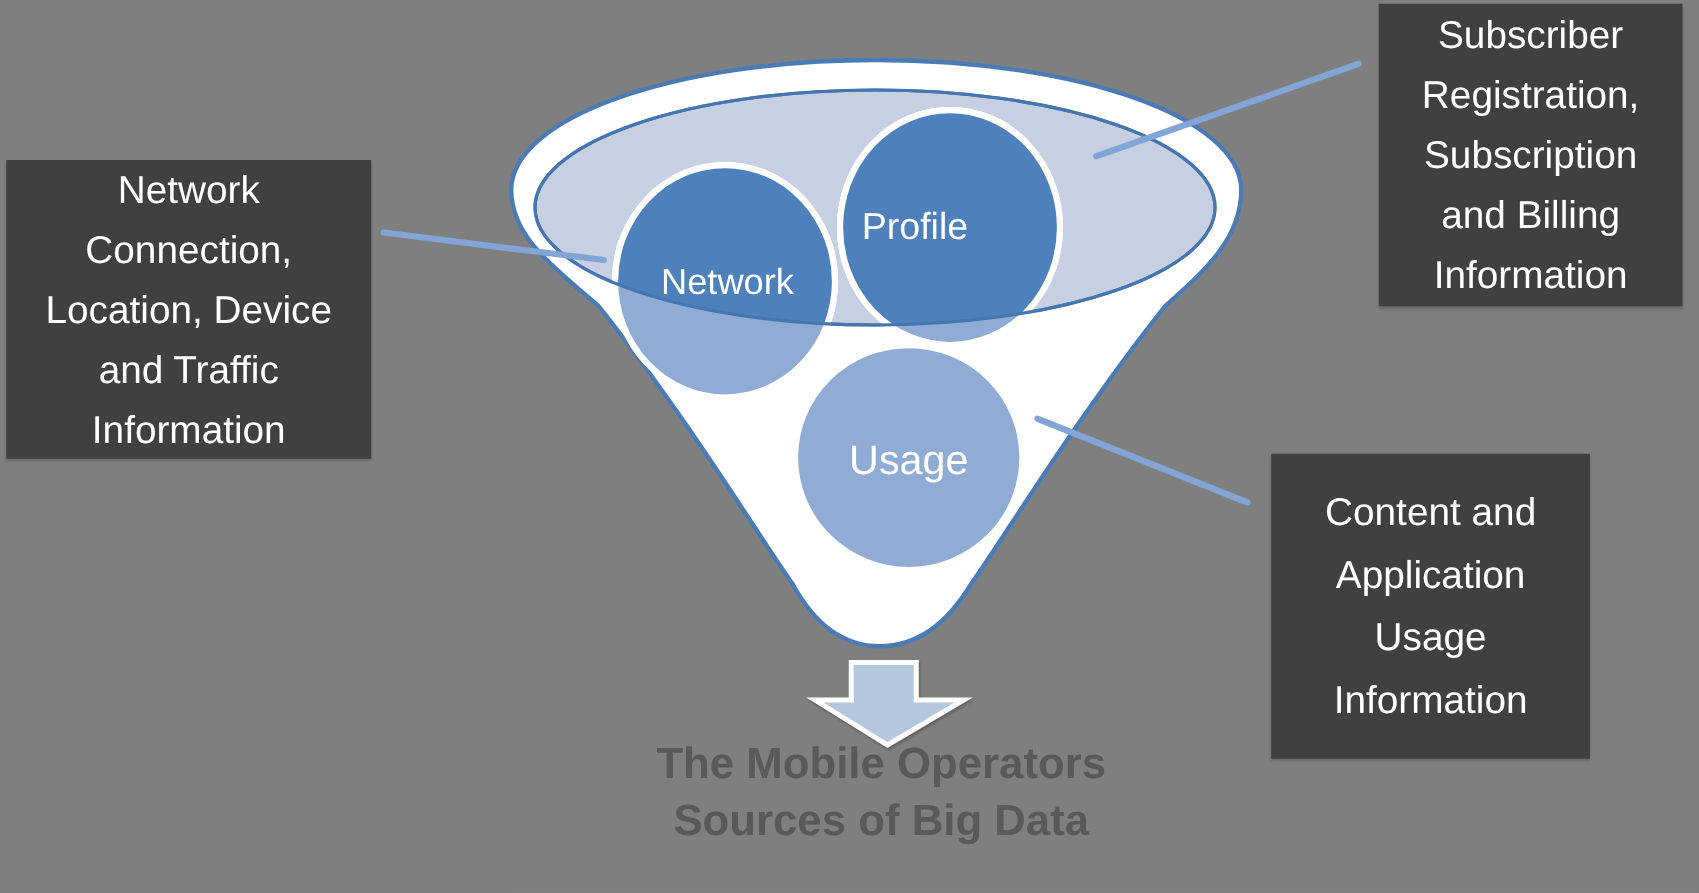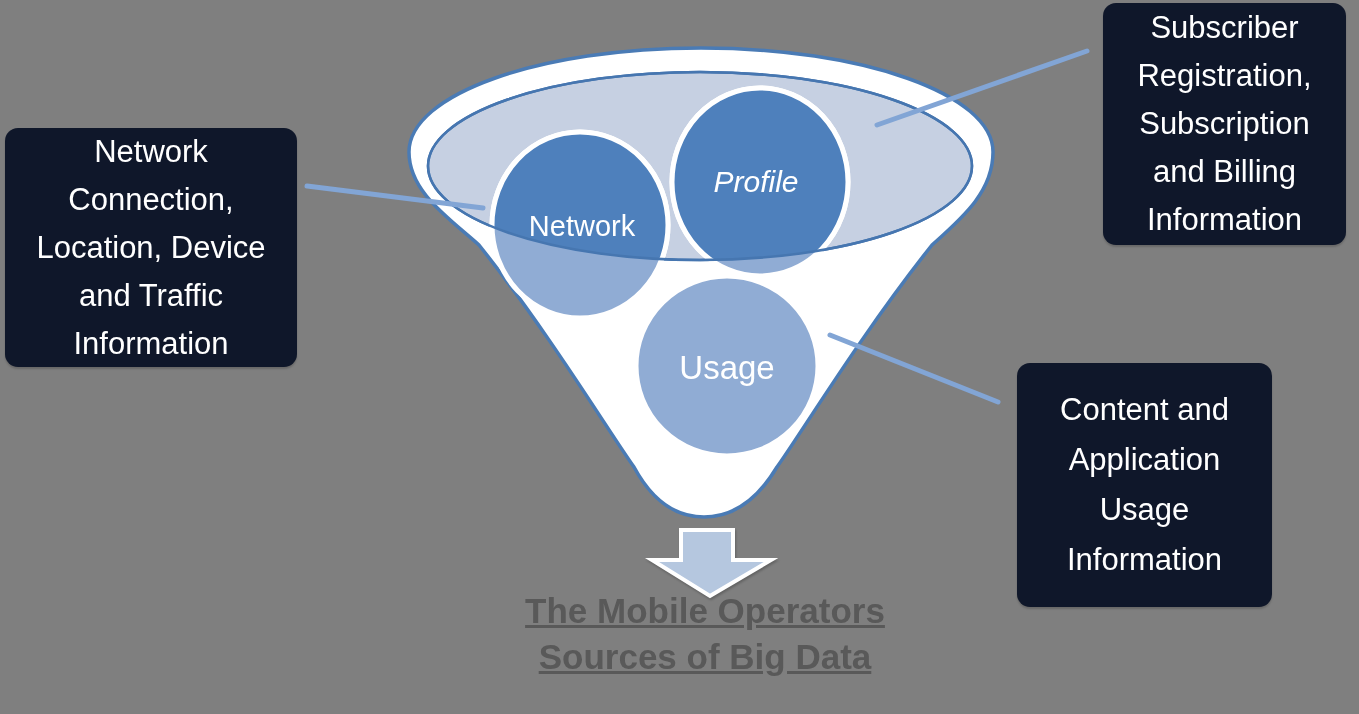--- a/index.html
+++ b/index.html
@@ -18,58 +18,56 @@
     position: absolute;
     inset: 0;
   }
   svg.diagram {
     position: absolute;
     left: 0;
     top: 0;
   }
   .callout {
     position: absolute;
-    background: #0f172a;
+    background: #404040;
     color: #ffffff;
     display: flex;
     align-items: center;
     justify-content: center;
     text-align: center;
     font-size: 31px;
     line-height: 48px;
     white-space: pre-line;
     box-shadow: 0 2px 2px rgba(0,0,0,0.18);
-    border-radius: 13px;
   }
   .callout.network-info  { left: 5px;    top: 128px; width: 292px; height: 239px; }
   .callout.subscriber-info { left: 1103px; top: 3px;  width: 243px; height: 242px; }
   .callout.usage-info    { left: 1017px; top: 363px; width: 255px; height: 244px; line-height: 50px; }
   .circle-label {
     position: absolute;
     color: #ffffff;
     display: flex;
     align-items: center;
     justify-content: center;
     text-align: center;
   }
   .circle-label.network { left: 482px; top: 208px; width: 200px; height: 36px; font-size: 29px; }
-  .circle-label.profile { left: 656px; top: 164px; width: 200px; height: 36px; font-size: 30px; font-style: italic; }
+  .circle-label.profile { left: 632px; top: 164px; width: 200px; height: 36px; font-size: 30px; }
   .circle-label.usage   { left: 627px; top: 349px; width: 200px; height: 38px; font-size: 33px; }
   .caption {
     position: absolute;
     left: 430px;
     top: 588px;
     width: 550px;
     color: #595959;
     font-size: 35px;
     font-weight: bold;
     line-height: 46px;
     text-align: center;
     white-space: pre-line;
-    text-decoration: underline;
   }
   .arrow-shape {
     filter: drop-shadow(1px 2px 1px rgba(0,0,0,0.22));
   }
 </style>
 </head>
 <body>
 
 <div class="stage">
 

